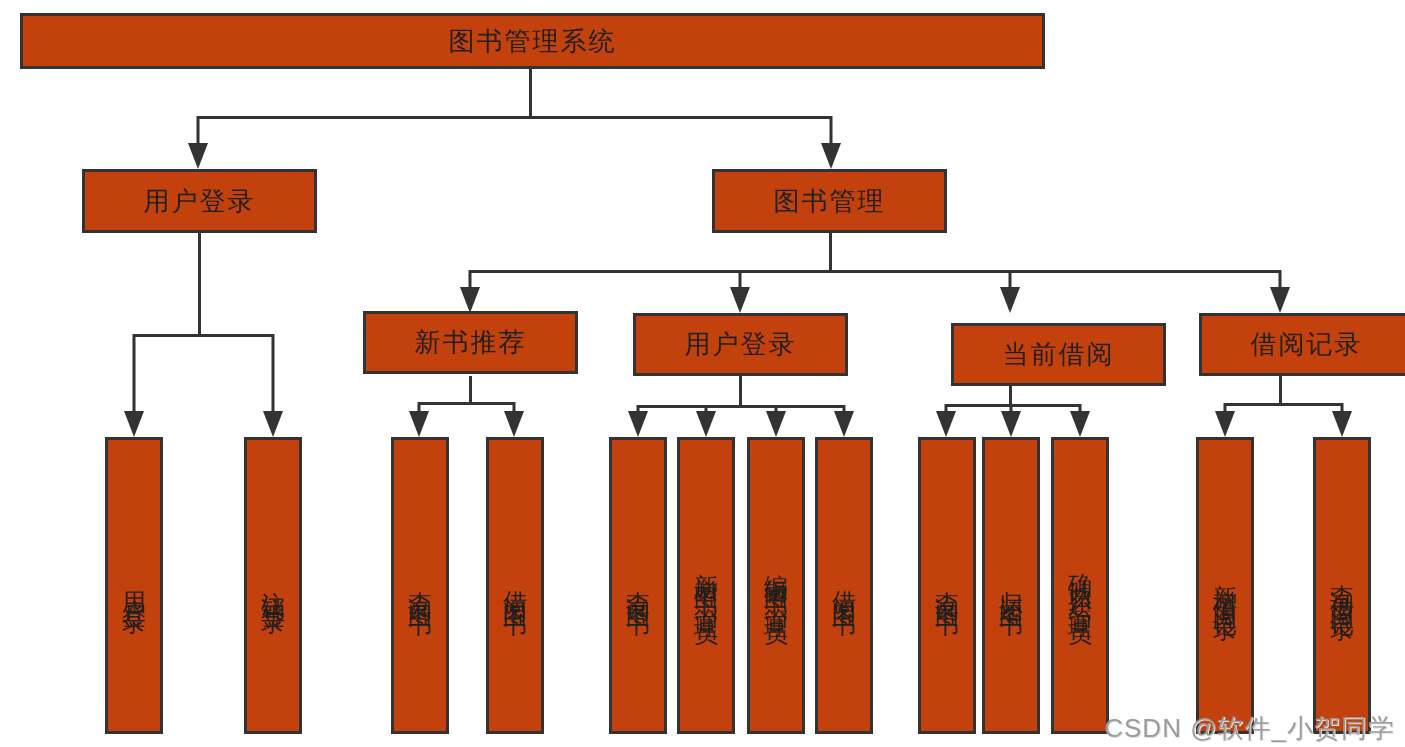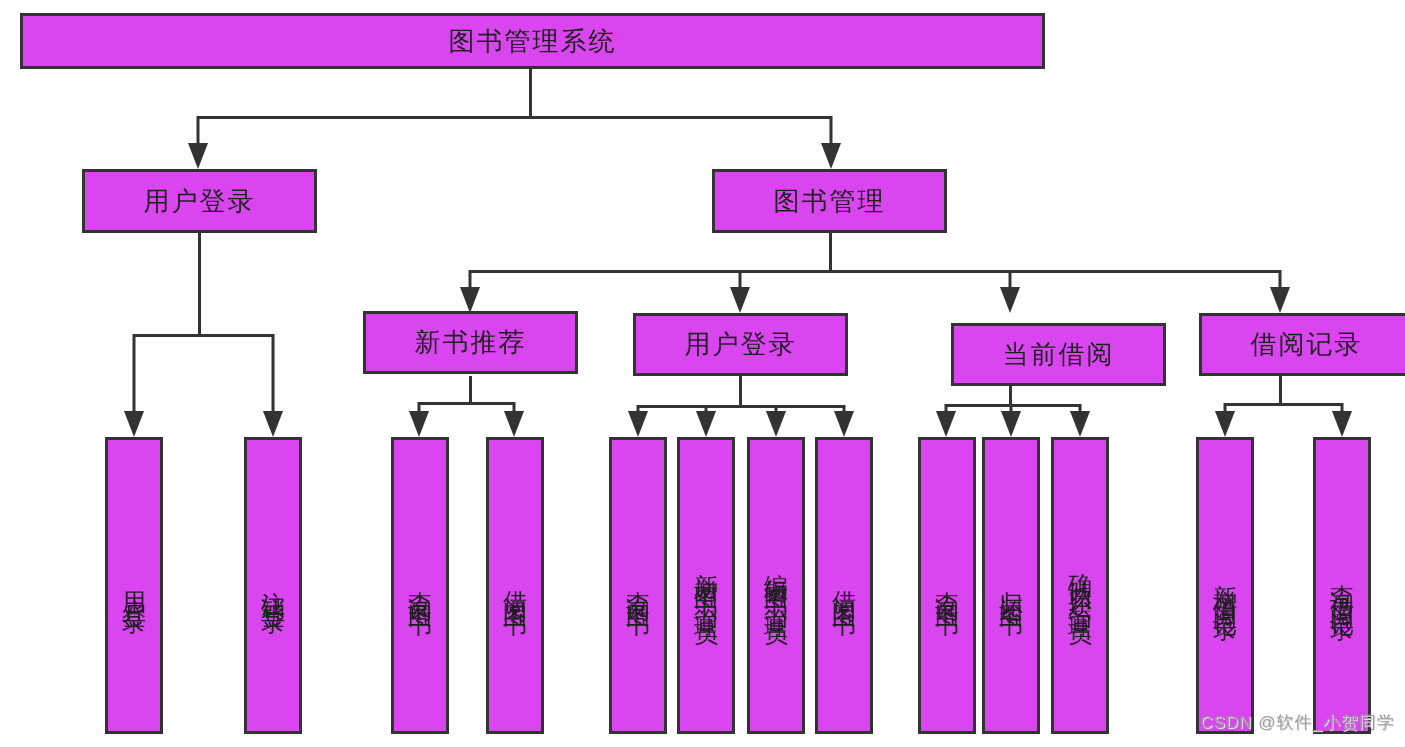--- a/index.html
+++ b/index.html
@@ -19,21 +19,21 @@
   .wires {
     position: absolute;
     left: 0;
     top: 0;
     width: 1405px;
     height: 747px;
   }
   .node {
     position: absolute;
     box-sizing: border-box;
-    background: #d946ef;
+    background: #c2410c;
     border: 3px solid #333333;
     display: flex;
     align-items: center;
     justify-content: center;
     text-align: center;
   }
   .root-node {
     left: 20px; top: 13px;
     width: 1025px; height: 56px;
     border-width: 3px;
@@ -56,21 +56,21 @@
     font-size: 24px;
     writing-mode: vertical-rl;
     text-orientation: upright;
     letter-spacing: 7px;
     line-height: 58px;
   }
   .watermark {
     position: absolute;
     right: 10px;
     top: 711px;
-    font-size: 17px;
+    font-size: 26px;
     color: #9b9b9b;
     text-shadow: 1px 1px 0 #e0e0e0;
     letter-spacing: 1px;
     white-space: nowrap;
     z-index: 5;
   }
 </style>
 </head>
 <body>
 

